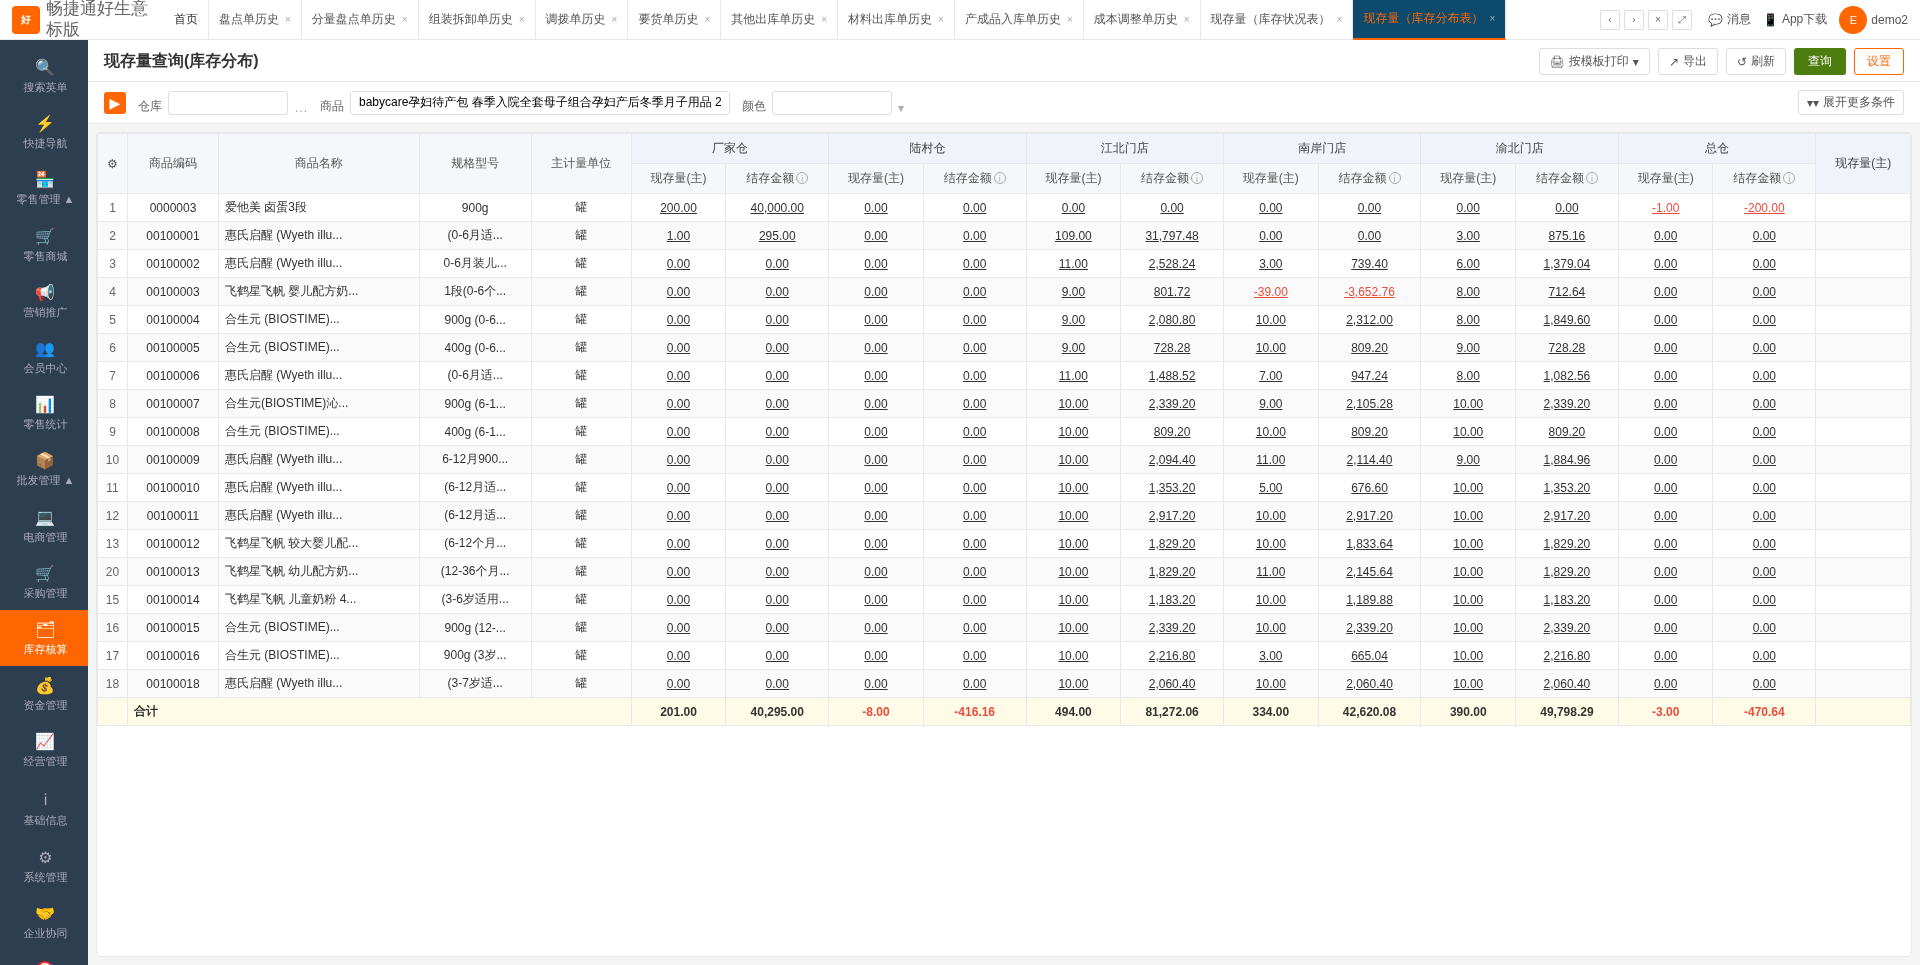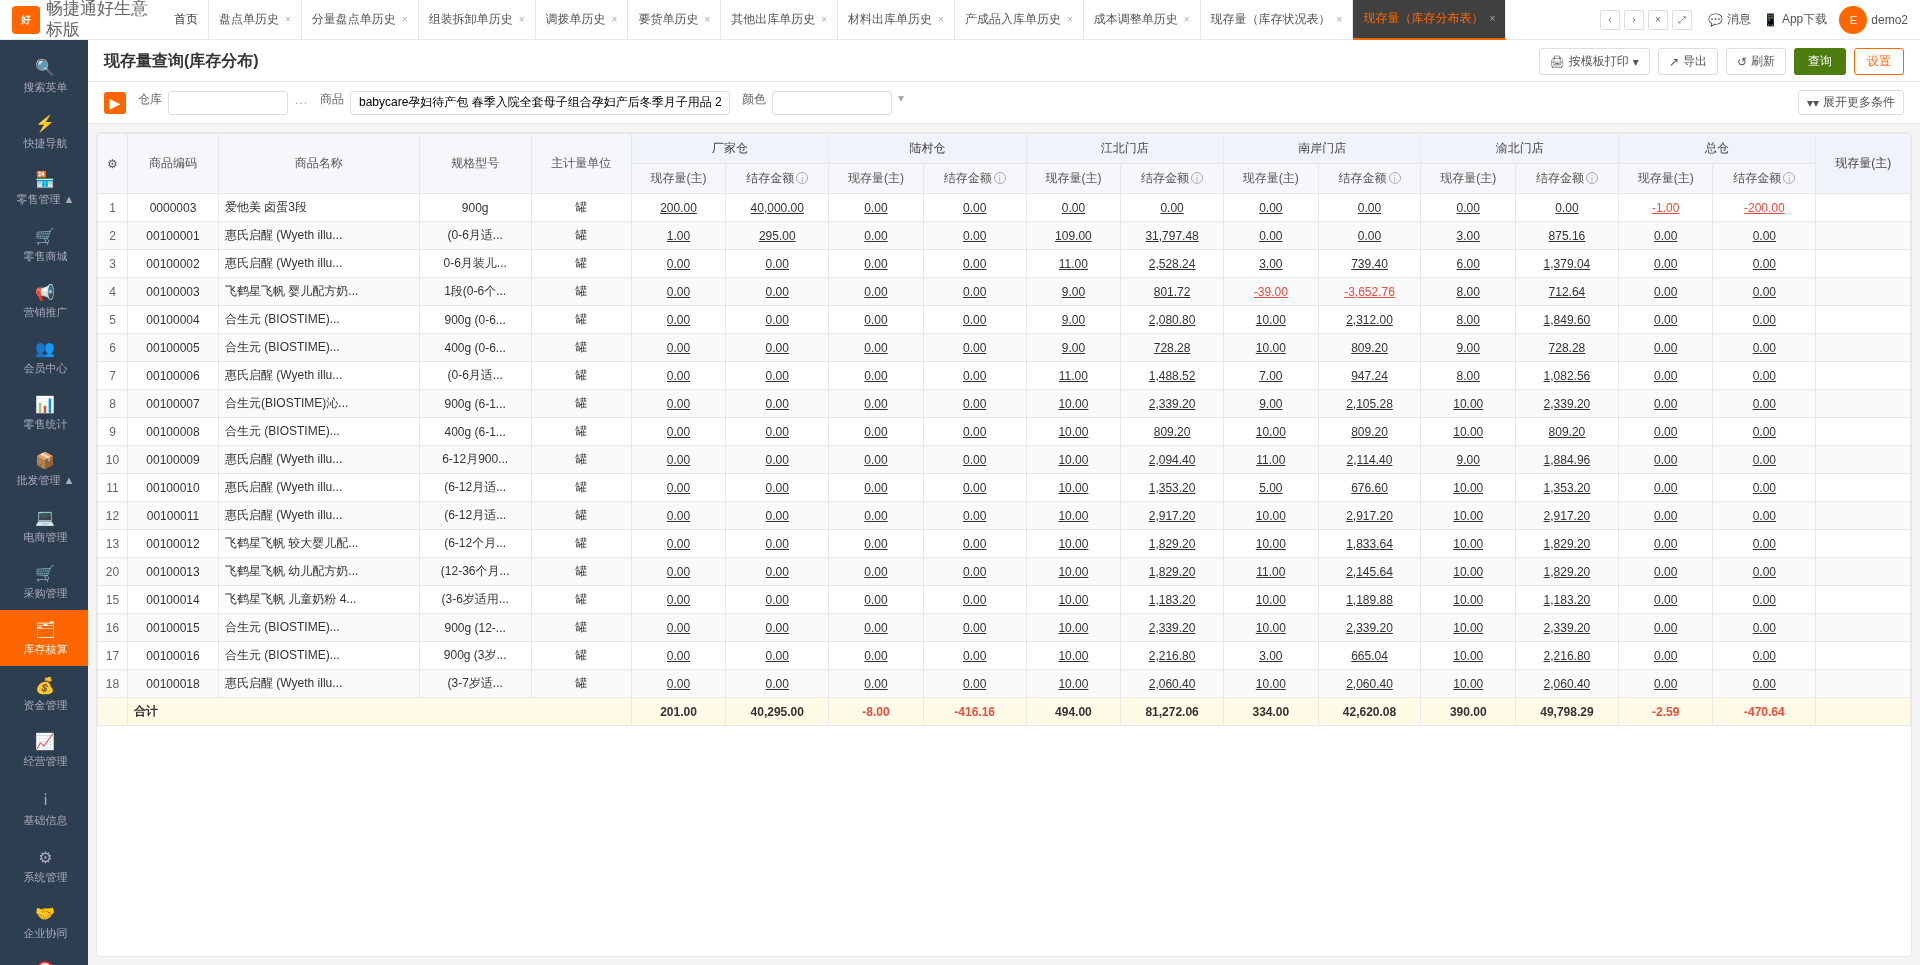--- a/index.html
+++ b/index.html
@@ -43,21 +43,21 @@
       align-items: center;
       gap: 4px;
       white-space: nowrap;
       font-size: 12px;
       color: #555;
       border-right: 1px solid #e8e8e8;
       cursor: pointer;
       position: relative;
     }
     .top-nav-tab:first-child { color: #333; font-weight: normal; }
-    .top-nav-tab.active { background: #404040; color: #ff6600; border-bottom: 2px solid #ff6600; }
+    .top-nav-tab.active { background: #0c4a6e; color: #ff6600; border-bottom: 2px solid #ff6600; }
     .top-nav-tab .close-x {
       font-size: 10px; color: #aaa; margin-left: 2px; cursor: pointer;
     }
     .top-nav-tab.home { color: #333; }
     .top-right {
       display: flex;
       align-items: center;
       gap: 12px;
       font-size: 12px;
       color: #555;
@@ -185,21 +185,21 @@
       background: #ff6600;
       color: #fff;
       border: none;
       border-radius: 3px;
       cursor: pointer;
       font-size: 14px;
       display: flex; align-items: center; justify-content: center;
     }
     .filter-field {
       display: flex;
-      align-items: flex-start;
+      align-items: flex-end;
       gap: 6px;
     }
     .filter-label {
       font-size: 12px;
       color: #666;
       white-space: nowrap;
     }
     .filter-input {
       border: 1px solid #ddd;
       border-radius: 3px;
@@ -860,21 +860,21 @@
   <td class="">201.00</td>
   <td class="">40,295.00</td>
   <td class="neg">-8.00</td>
   <td class="neg neg">-416.16</td>
   <td class="">494.00</td>
   <td class="">81,272.06</td>
   <td class="">334.00</td>
   <td class="">42,620.08</td>
   <td class="">390.00</td>
   <td class="">49,798.29</td>
-  <td class="neg neg">-2.59</td>
+  <td class="neg neg">-3.00</td>
   <td class="neg neg">-470.64</td>
   <td></td>
 </tr>
           </tbody>
       </table>
     </div>
 
   </div>
 </div>
 

